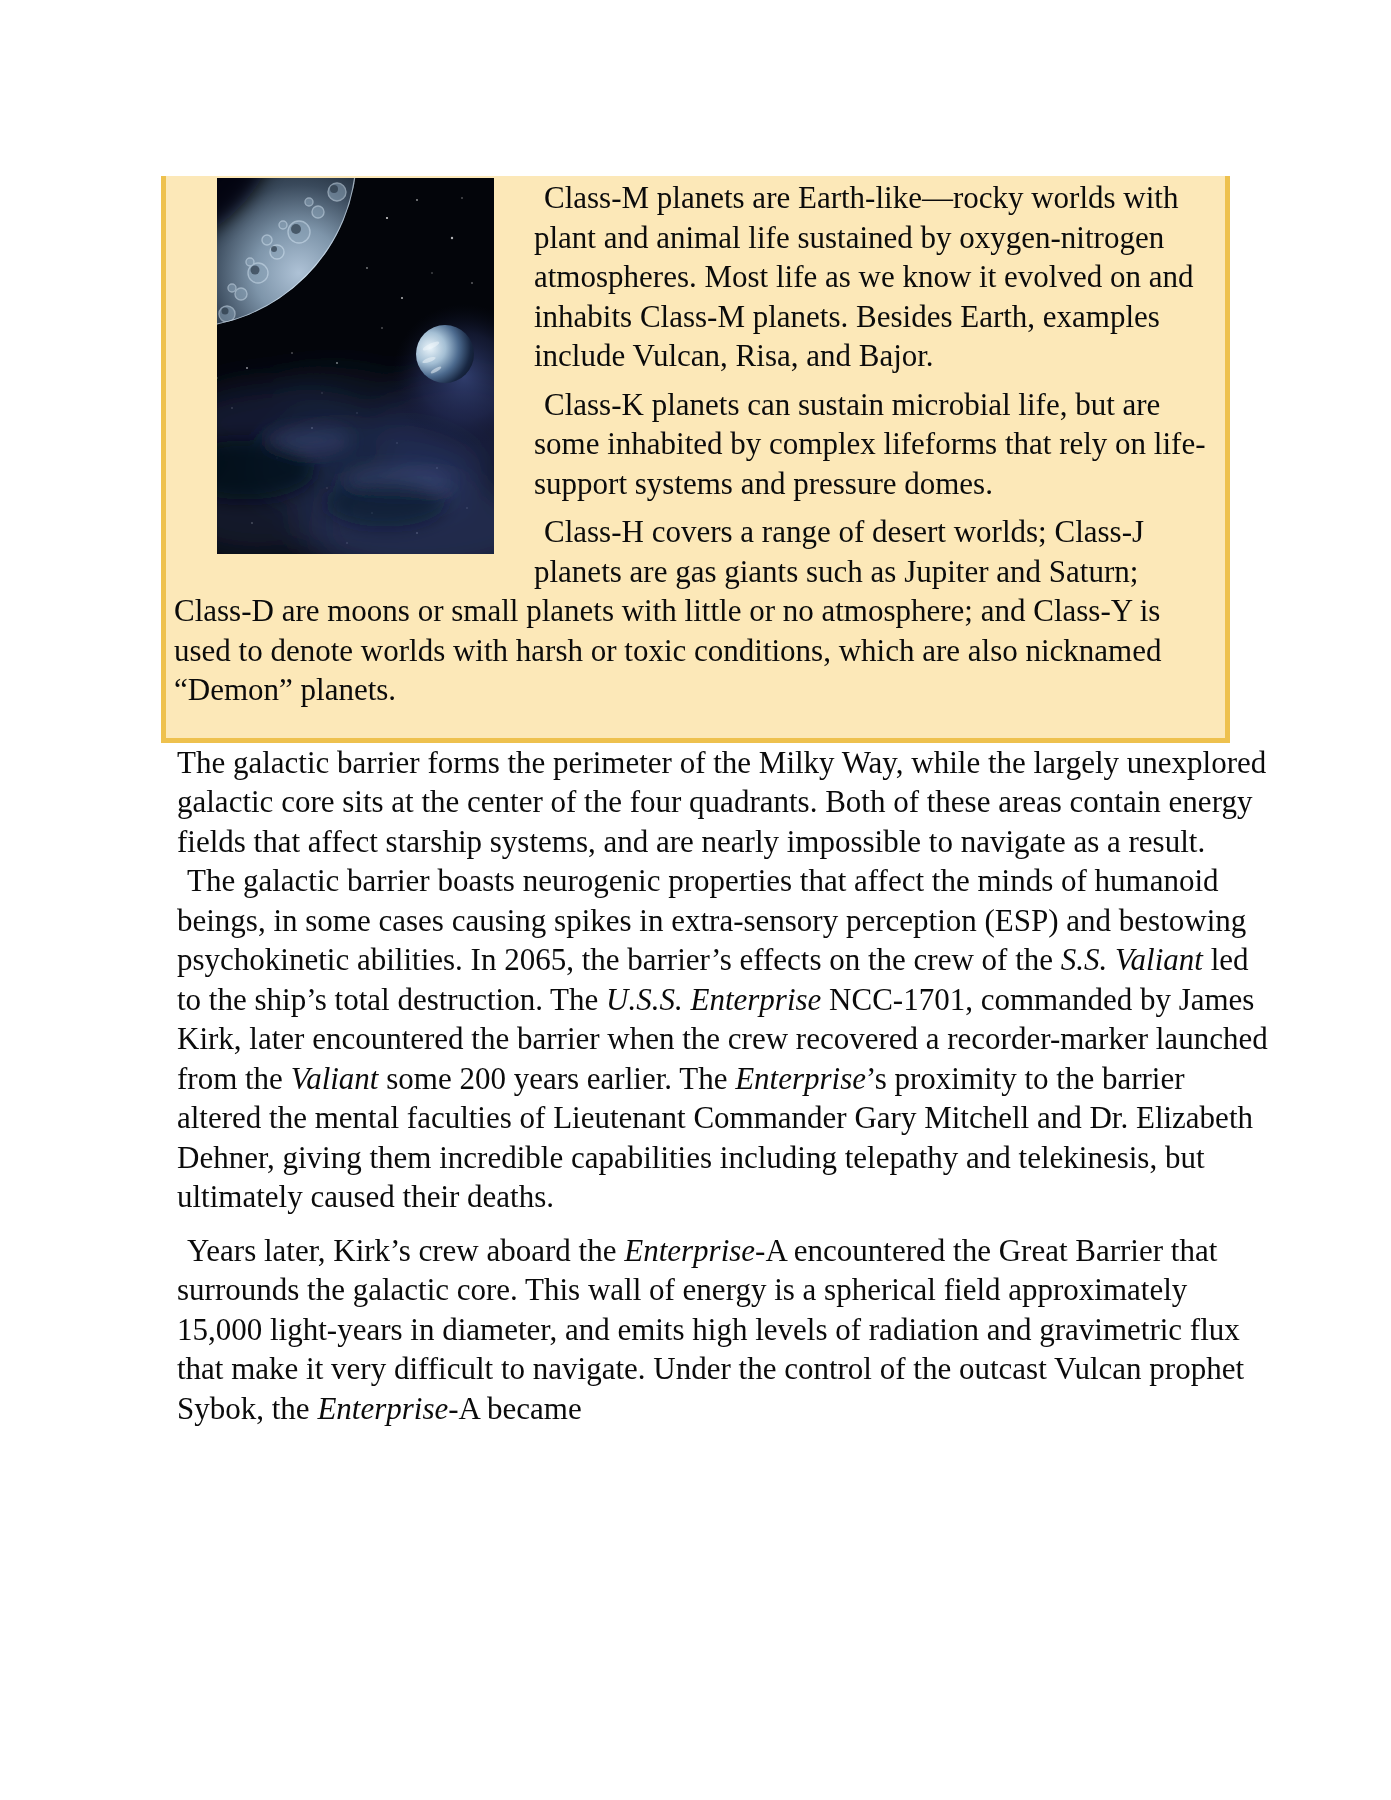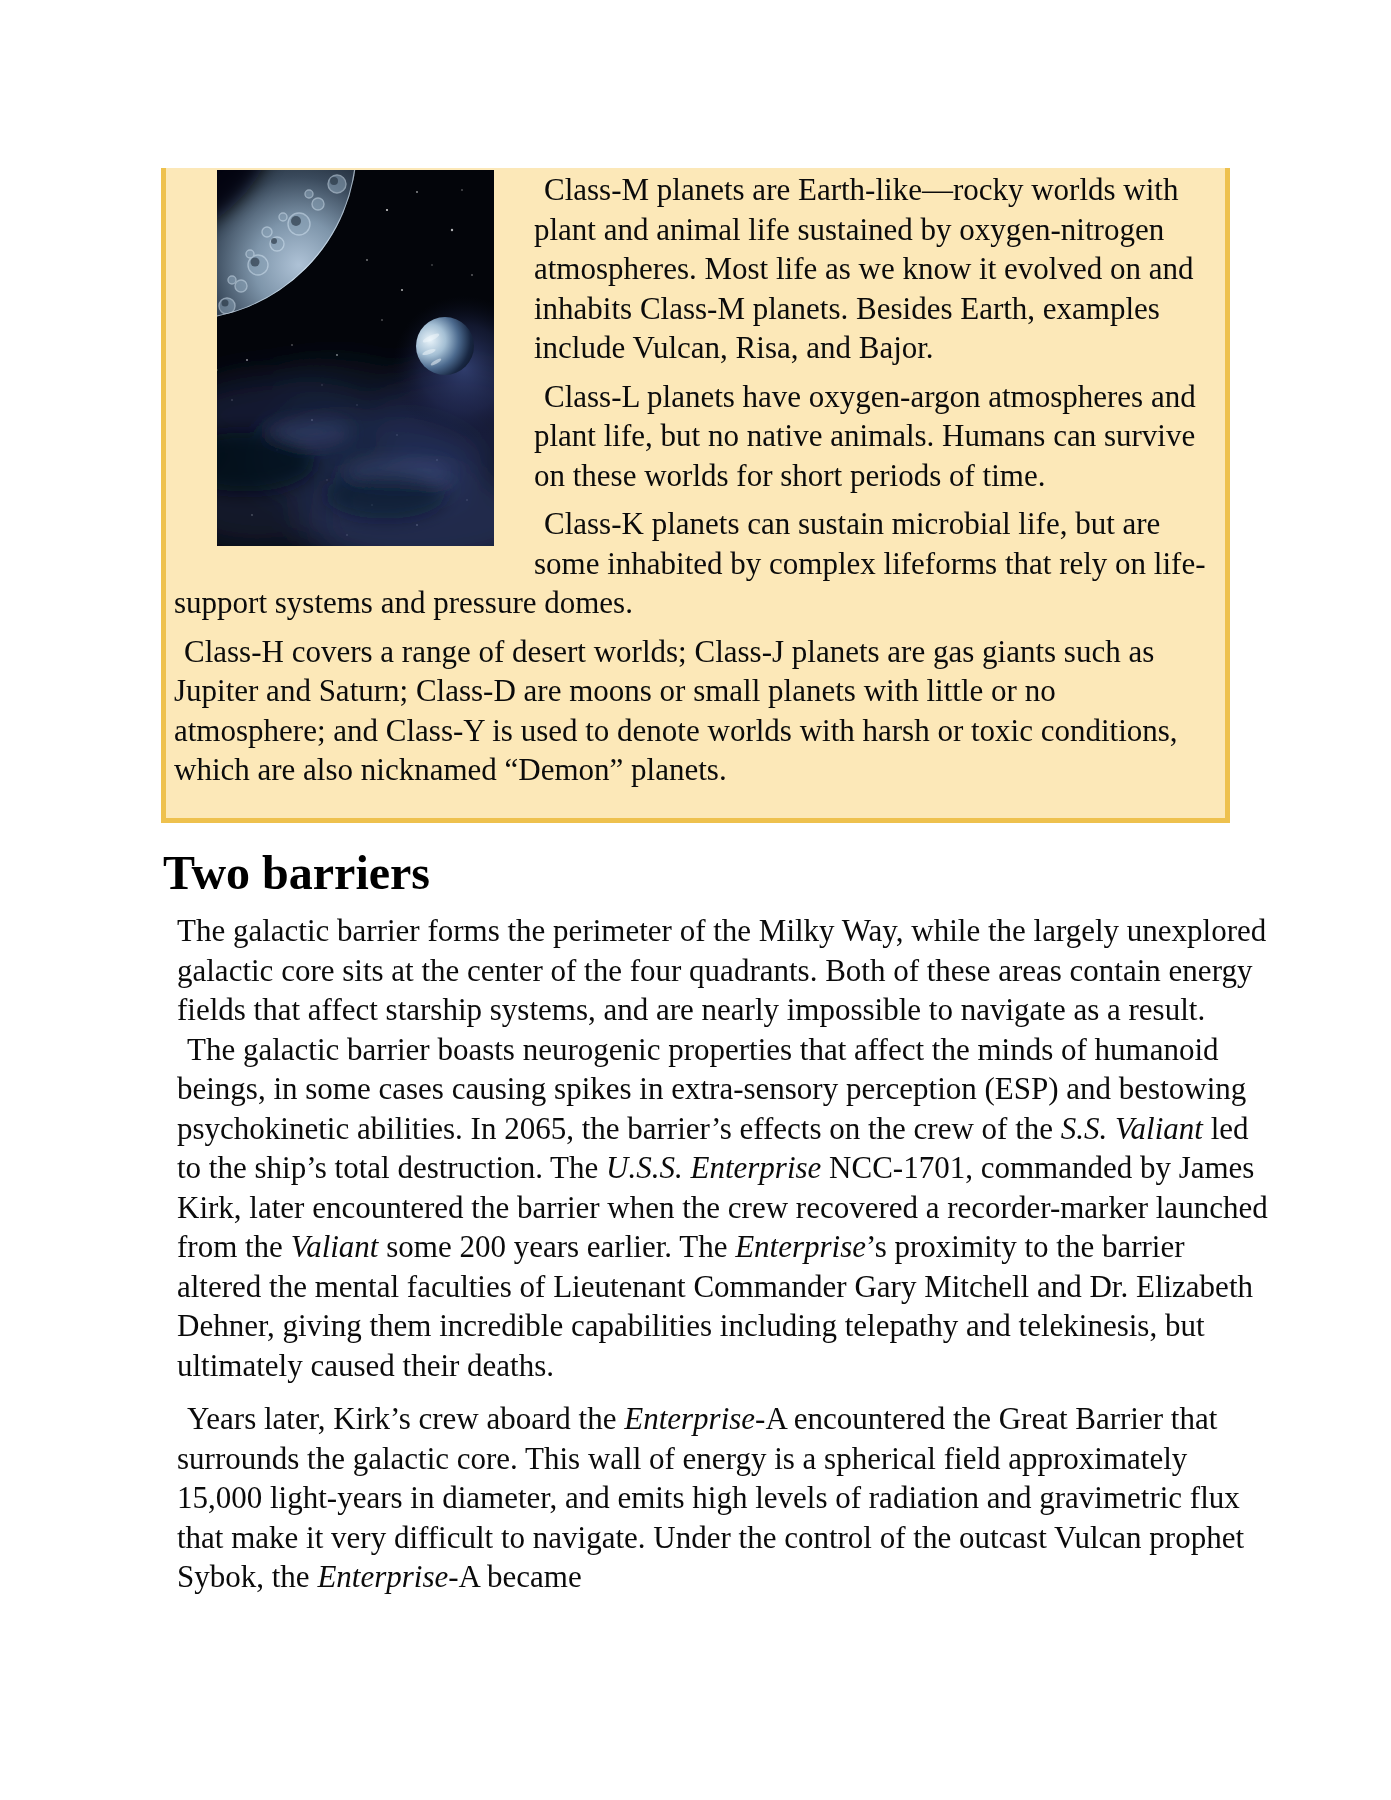--- a/index.html
+++ b/index.html
@@ -4,21 +4,21 @@
 <style>
   html, body { margin: 0; padding: 0; }
   body {
     width: 1391px; height: 1800px;
     background: #ffffff;
     font-family: "Liberation Serif", serif;
     color: #000000;
     overflow: hidden;
   }
   .page { position: relative; width: 1391px; height: 1800px; background: #ffffff; }
-  .content { position: absolute; left: 161px; top: 168px; width: 1095px; }
+  .content { position: absolute; left: 161px; top: 176px; width: 1095px; }
 
   
   .infobox {
     box-sizing: border-box;
     width: 1069px;
     background: #fce8b8;
     border: 5px solid #eec14e;
     border-top: none;
     padding: 2px 12px 10px 8px;
   }
@@ -185,25 +185,23 @@
                 <ellipse cx="214" cy="168" rx="9" ry="2.5" transform="rotate(-25 214 168)"></ellipse>
                 <ellipse cx="212" cy="182" rx="7" ry="2" transform="rotate(-20 212 182)"></ellipse>
                 <ellipse cx="219" cy="192" rx="6" ry="1.8" transform="rotate(-30 219 192)"></ellipse>
               </g>
             </g>
           </g>
         </svg>
       </figure>
 
       <p class="box-p indent"><span>Class-M planets are Earth-like—rocky worlds with plant and animal life sustained by oxygen-nitrogen atmospheres. Most life as we know it evolved on and inhabits Class-M planets. Besides Earth, examples include Vulcan, Risa, and Bajor.</span></p>
-      <p class="box-p indent"><span>Class-L planets have oxygen-argon atmospheres and plant life, but no native animals. Humans can survive on these worlds for short periods of time.</span></p>
       <p class="box-p indent"><span>Class-K planets can sustain microbial life, but are some inhabited by complex lifeforms that rely on life-support systems and pressure domes.</span></p>
       <p class="box-p indent"><span>Class-H covers a range of desert worlds; Class-J planets are gas giants such as Jupiter and Saturn; Class-D are moons or small planets with little or no atmosphere; and Class-Y is used to denote worlds with harsh or toxic conditions, which are also nicknamed “Demon” planets.</span></p>
     </aside>
 
-    <h2 class="section-heading">Two barriers</h2>
 
     <p class="body-p"><span>The galactic barrier forms the perimeter of the Milky Way, while the largely unexplored galactic core sits at the center of the four quadrants. Both of these areas contain energy fields that affect starship systems, and are nearly impossible to navigate as a result.</span></p>
     <p class="body-p indent gap-after"><span>The galactic barrier boasts neurogenic properties that affect the minds of humanoid beings, in some cases causing spikes in extra-sensory perception (ESP) and bestowing psychokinetic abilities. In 2065, the barrier’s effects on the crew of the </span><i>S.S. Valiant</i><span> led to the ship’s total destruction. The </span><i>U.S.S. Enterprise</i><span> NCC-1701, commanded by James Kirk, later encountered the barrier when the crew recovered a recorder-marker launched from the </span><i>Valiant</i><span> some 200 years earlier. The </span><i>Enterprise</i><span>’s proximity to the barrier altered the mental faculties of Lieutenant Commander Gary Mitchell and Dr. Elizabeth Dehner, giving them incredible capabilities including telepathy and telekinesis, but ultimately caused their deaths.</span></p>
     <p class="body-p indent"><span>Years later, Kirk’s crew aboard the </span><i>Enterprise</i><span>-A encountered the Great Barrier that surrounds the galactic core. This wall of energy is a spherical field approximately 15,000 light-years in diameter, and emits high levels of radiation and gravimetric flux that make it very difficult to navigate. Under the control of the outcast Vulcan prophet Sybok, the </span><i>Enterprise</i><span>-A became</span></p>
 
   </div>
 </div>
 
 </body></html>

